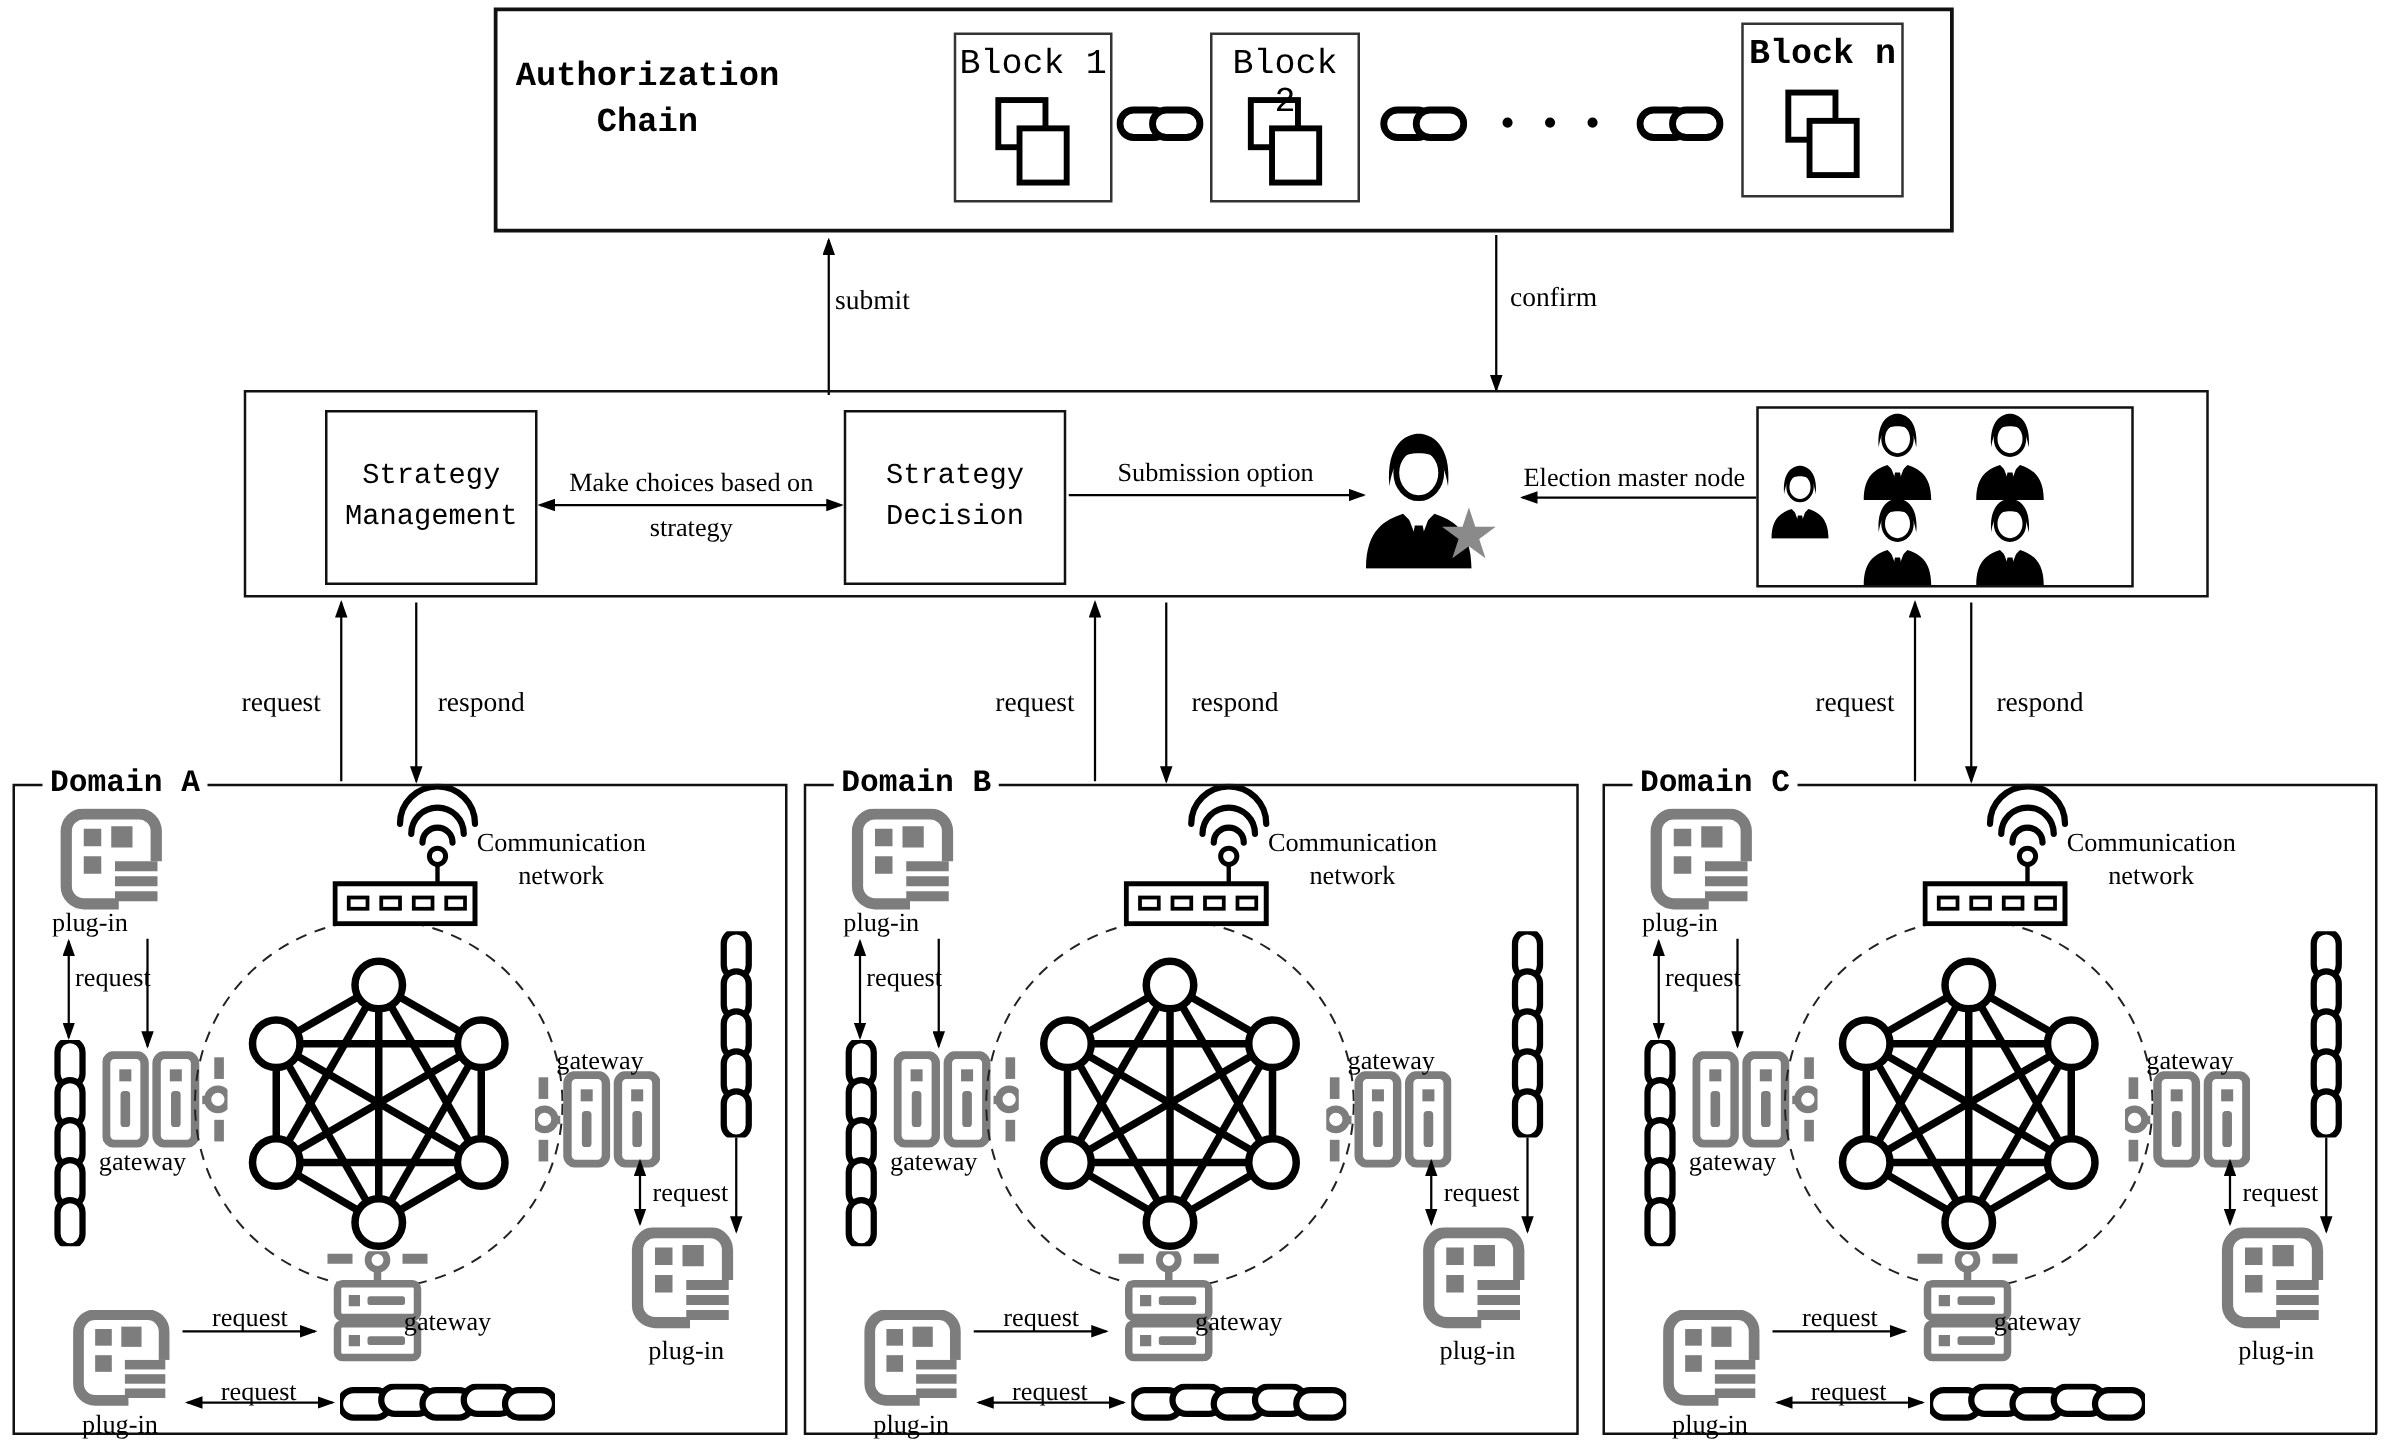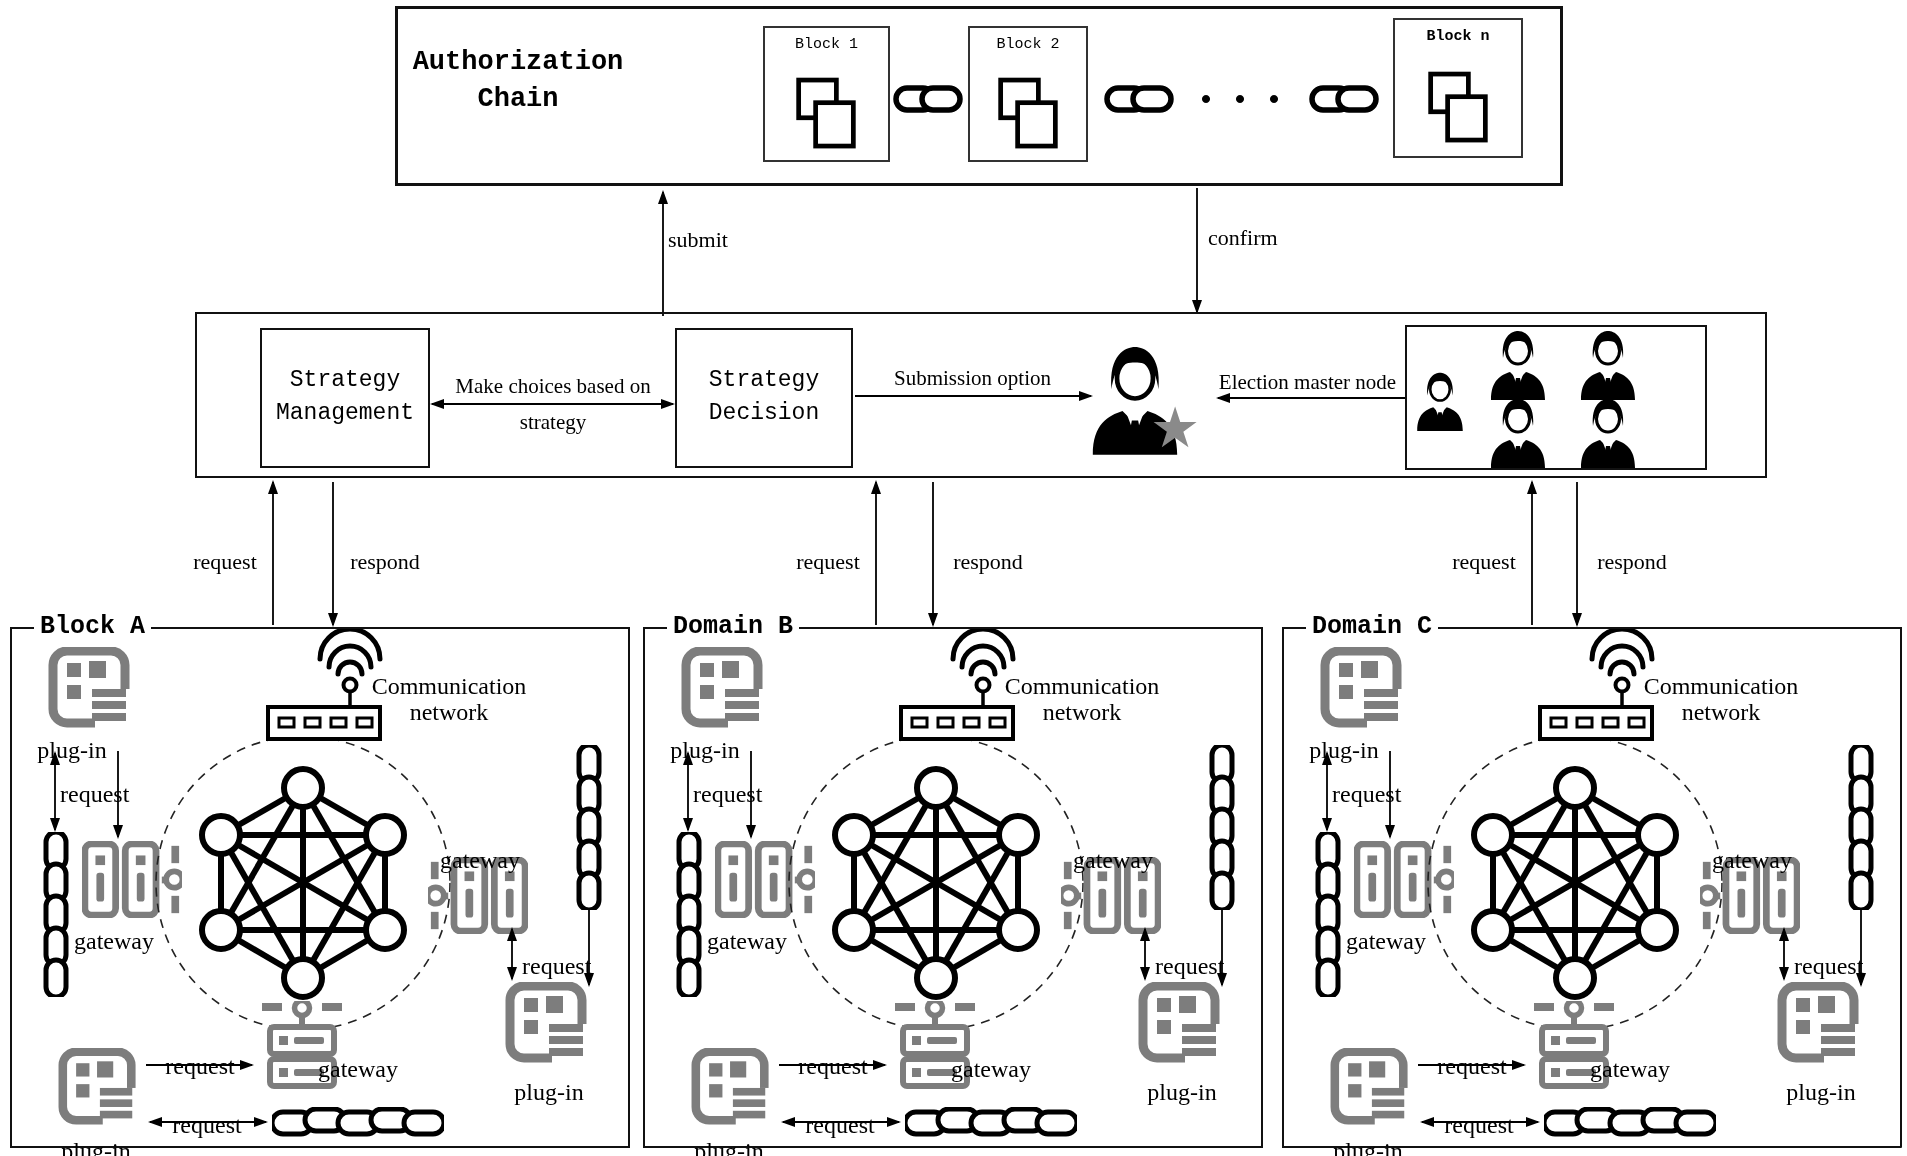--- a/index.html
+++ b/index.html
@@ -8,31 +8,31 @@
   #gfx{position:absolute;left:0;top:0;z-index:1;}
   .box{position:absolute;border:2px solid #111;background:transparent;box-sizing:border-box;z-index:2;}
   .thick{border-width:3px;}
   .lbl{position:absolute;z-index:3;font-size:21px;line-height:24px;white-space:nowrap;}
   .lbl-sm{font-size:20px;line-height:22px;}
   .ctr{text-align:center;}
   .auth-title{position:absolute;left:408px;top:44px;width:220px;text-align:center;
               font-family:"Liberation Mono", monospace;font-weight:bold;font-size:27px;line-height:37px;z-index:3;}
   .block-box{position:absolute;border:2px solid #333;box-sizing:border-box;background:transparent;z-index:2;}
   .block-lbl{position:absolute;left:0;top:8px;width:100%;text-align:center;
-             font-family:"Liberation Mono", monospace;font-size:15px;z-index:3;}
+             font-family:"Liberation Mono", monospace;font-size:28px;z-index:3;}
   .dots{position:absolute;left:1196px;top:82px;width:96px;text-align:center;font-size:30px;
         font-weight:bold;letter-spacing:8px;z-index:3;}
   .panel-box-txt{position:absolute;text-align:center;font-family:"Liberation Mono", monospace;
                  font-size:23px;line-height:33px;padding-top:36px;box-sizing:border-box;z-index:3;}
   .star{position:absolute;left:1150px;top:400px;font-size:56px;line-height:56px;color:#8a8a8a;z-index:4;}
   .domain-box{position:absolute;top:627px;width:620px;height:521px;border:2px solid #111;
               box-sizing:border-box;background:transparent;z-index:2;}
   .dlabel{position:absolute;left:22px;top:-18px;height:32px;line-height:32px;background:#fff;
           padding:0 6px;font-family:"Liberation Mono", monospace;font-weight:bold;font-size:25px;z-index:3;}
-  .dlbl{position:absolute;font-size:24px;line-height:22px;white-space:nowrap;z-index:3;margin-top:12px;}
+  .dlbl{position:absolute;font-size:21px;line-height:22px;white-space:nowrap;z-index:3;}
 </style>
 </head>
 <body>
 
 <div id="canvas">
 
   <svg id="gfx" width="1907" height="1156" viewBox="0 0 1907 1156">
     <defs>
       <marker id="ah" viewBox="0 0 14 10" refX="12" refY="5" markerWidth="14" markerHeight="10" orient="auto-start-reverse" markerUnits="userSpaceOnUse">
         <path d="M0,0 L14,5 L0,10 Z" fill="#000"></path>
@@ -248,21 +248,21 @@
 
   <div class="lbl ctr" style="left:183px;top:550px;width:84px;font-size:22px;">request</div>
   <div class="lbl ctr" style="left:341px;top:550px;width:88px;font-size:22px;">respond</div>
   <div class="lbl ctr" style="left:786px;top:550px;width:84px;font-size:22px;">request</div>
   <div class="lbl ctr" style="left:944px;top:550px;width:88px;font-size:22px;">respond</div>
   <div class="lbl ctr" style="left:1442px;top:550px;width:84px;font-size:22px;">request</div>
   <div class="lbl ctr" style="left:1588px;top:550px;width:88px;font-size:22px;">respond</div>
 
   <div id="domains-layer">
     <div class="domain-box" style="left: 10px;">
-      <div class="dlabel">Block A</div>
+      <div class="dlabel">Domain A</div>
       <div class="dlbl ctr" style="left:18px;top:98px;width:84px;">plug-in</div>
       <div class="dlbl lbl-sm" style="left:48px;top:142px;">request</div>
       <div class="dlbl ctr" style="left:50px;top:289px;width:104px;">gateway</div>
       <div class="dlbl ctr" style="left:352px;top:34px;width:170px;">Communication</div>
       <div class="dlbl ctr" style="left:352px;top:60px;width:170px;">network</div>
       <div class="dlbl ctr" style="left:416px;top:208px;width:104px;">gateway</div>
       <div class="dlbl lbl-sm" style="left:510px;top:314px;">request</div>
       <div class="dlbl ctr" style="left:493px;top:440px;width:88px;">plug-in</div>
       <div class="dlbl ctr" style="left:36px;top:499px;width:96px;">plug-in</div>
       <div class="dlbl lbl-sm ctr" style="left:138px;top:414px;width:100px;">request</div>

